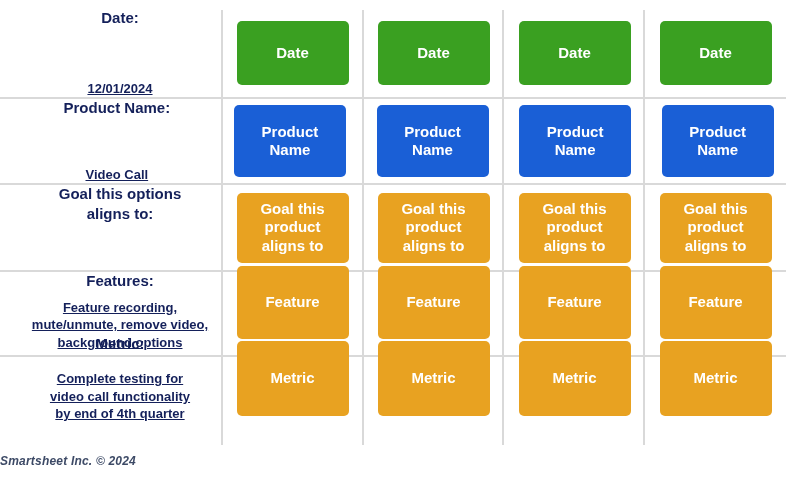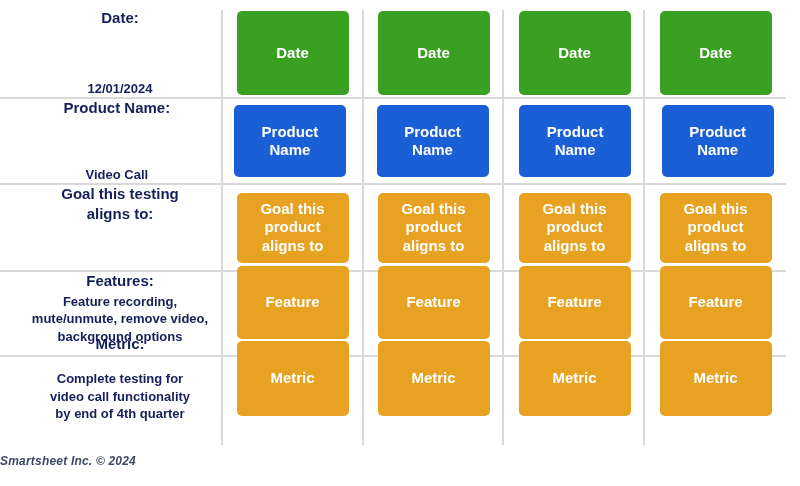--- a/index.html
+++ b/index.html
@@ -58,43 +58,44 @@
   .label-title {
     font-size: 15px;
     font-weight: bold;
     line-height: 1.3;
     white-space: pre-line;
   }
   .label-value {
     font-size: 13px;
     font-weight: bold;
     line-height: 1.35;
-    margin-top: 2px;
+    margin-top: 8px;
     white-space: pre-line;
+    text-decoration: underline;
   }
   .cell {
     width: 141px;
     display: flex;
     align-items: center;
     justify-content: center;
   }
   .box {
     width: 112px;
     border-radius: 5px;
     color: #ffffff;
     font-size: 15px;
     font-weight: bold;
     line-height: 1.22;
     display: flex;
     align-items: center;
     justify-content: center;
     text-align: center;
     white-space: pre-line;
   }
-  .row-1 .box { height: 84px; }
+  .row-1 .box { height: 64px; }
   .row-2 .box { height: 72px; }
   .row-3 .box { height: 70px; }
   .row-4 .box { height: 73px; }
   .row-5 .box { height: 75px; }
 
   .footer {
     position: absolute;
     top: 454px;
     left: 0;
     width: 800px;
@@ -158,21 +159,21 @@
 Name</div>
         </div>
       <div class="cell">
           <div class="box" style="background-color: rgb(26, 95, 214);">Product
 Name</div>
         </div>
     </div>
 
     <div class="row row-3">
       <div class="label-cell">
-        <div class="label-title">Goal this testing
+        <div class="label-title">Goal this options
 aligns to:</div>
       </div>
       <div class="cell">
           <div class="box" style="background-color: rgb(232, 162, 33);">Goal this
 product
 aligns to</div>
         </div>
       <div class="cell">
           <div class="box" style="background-color: rgb(232, 162, 33);">Goal this
 product

